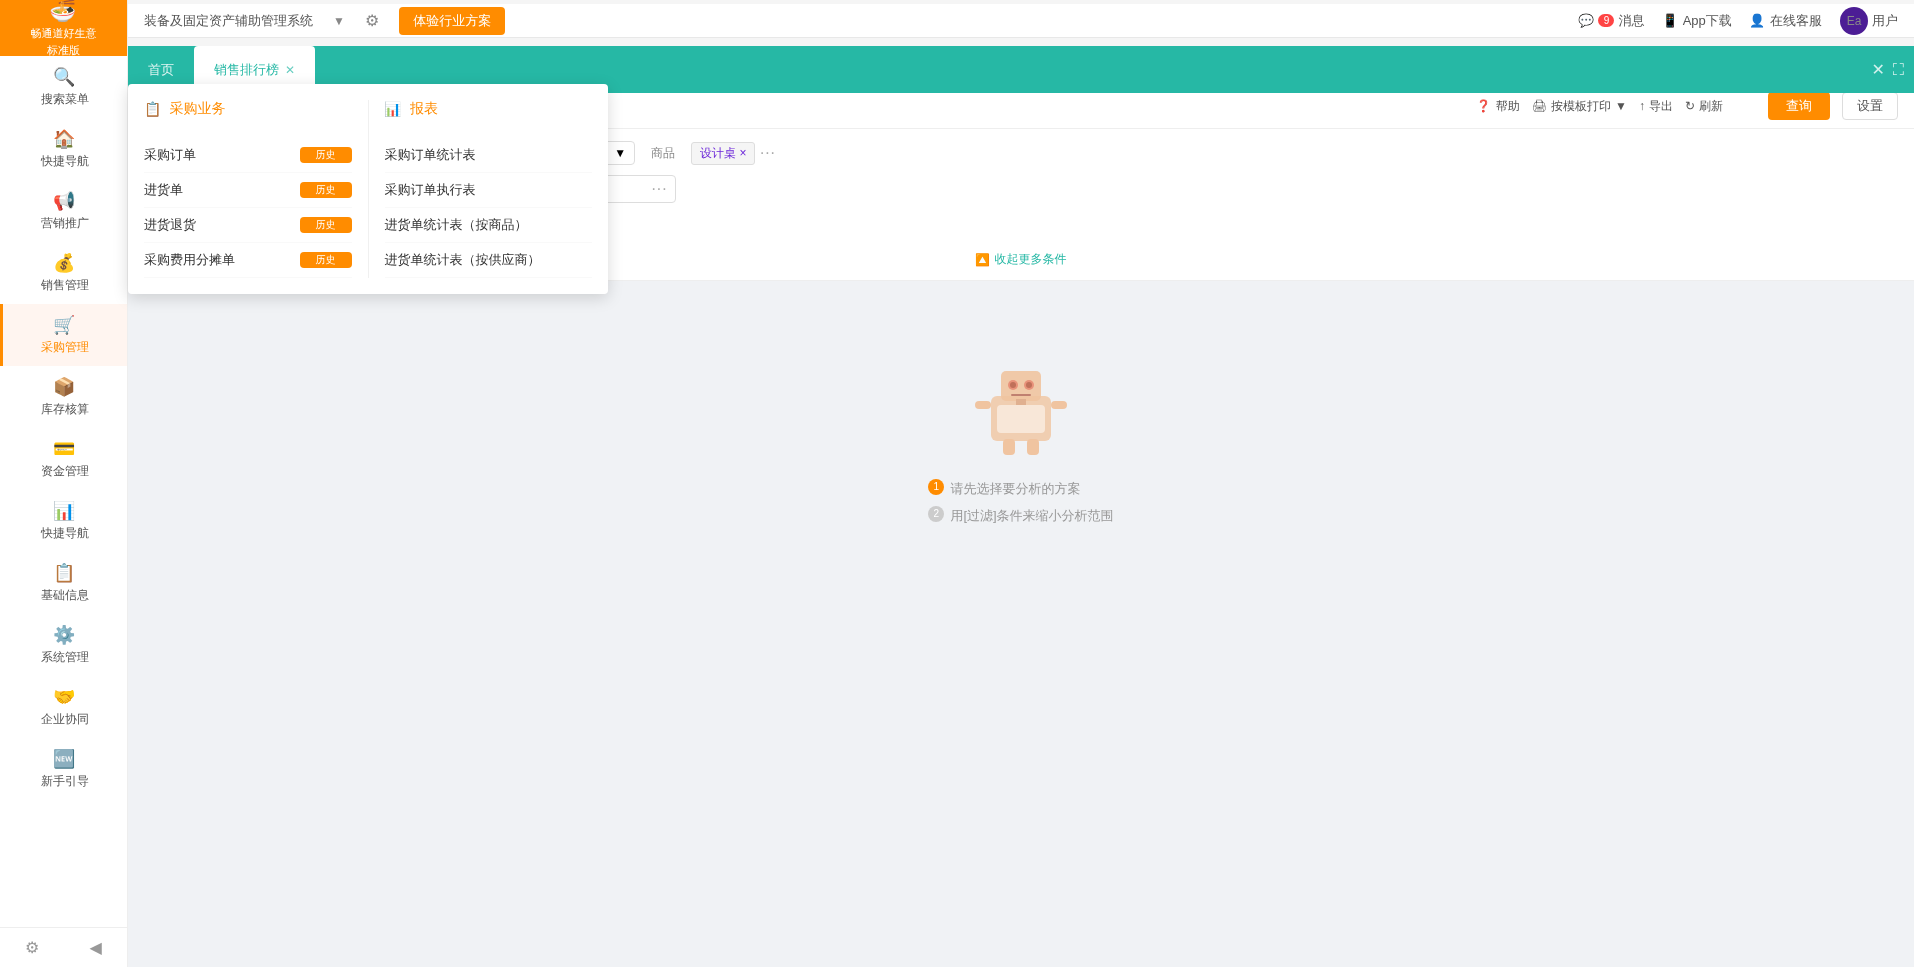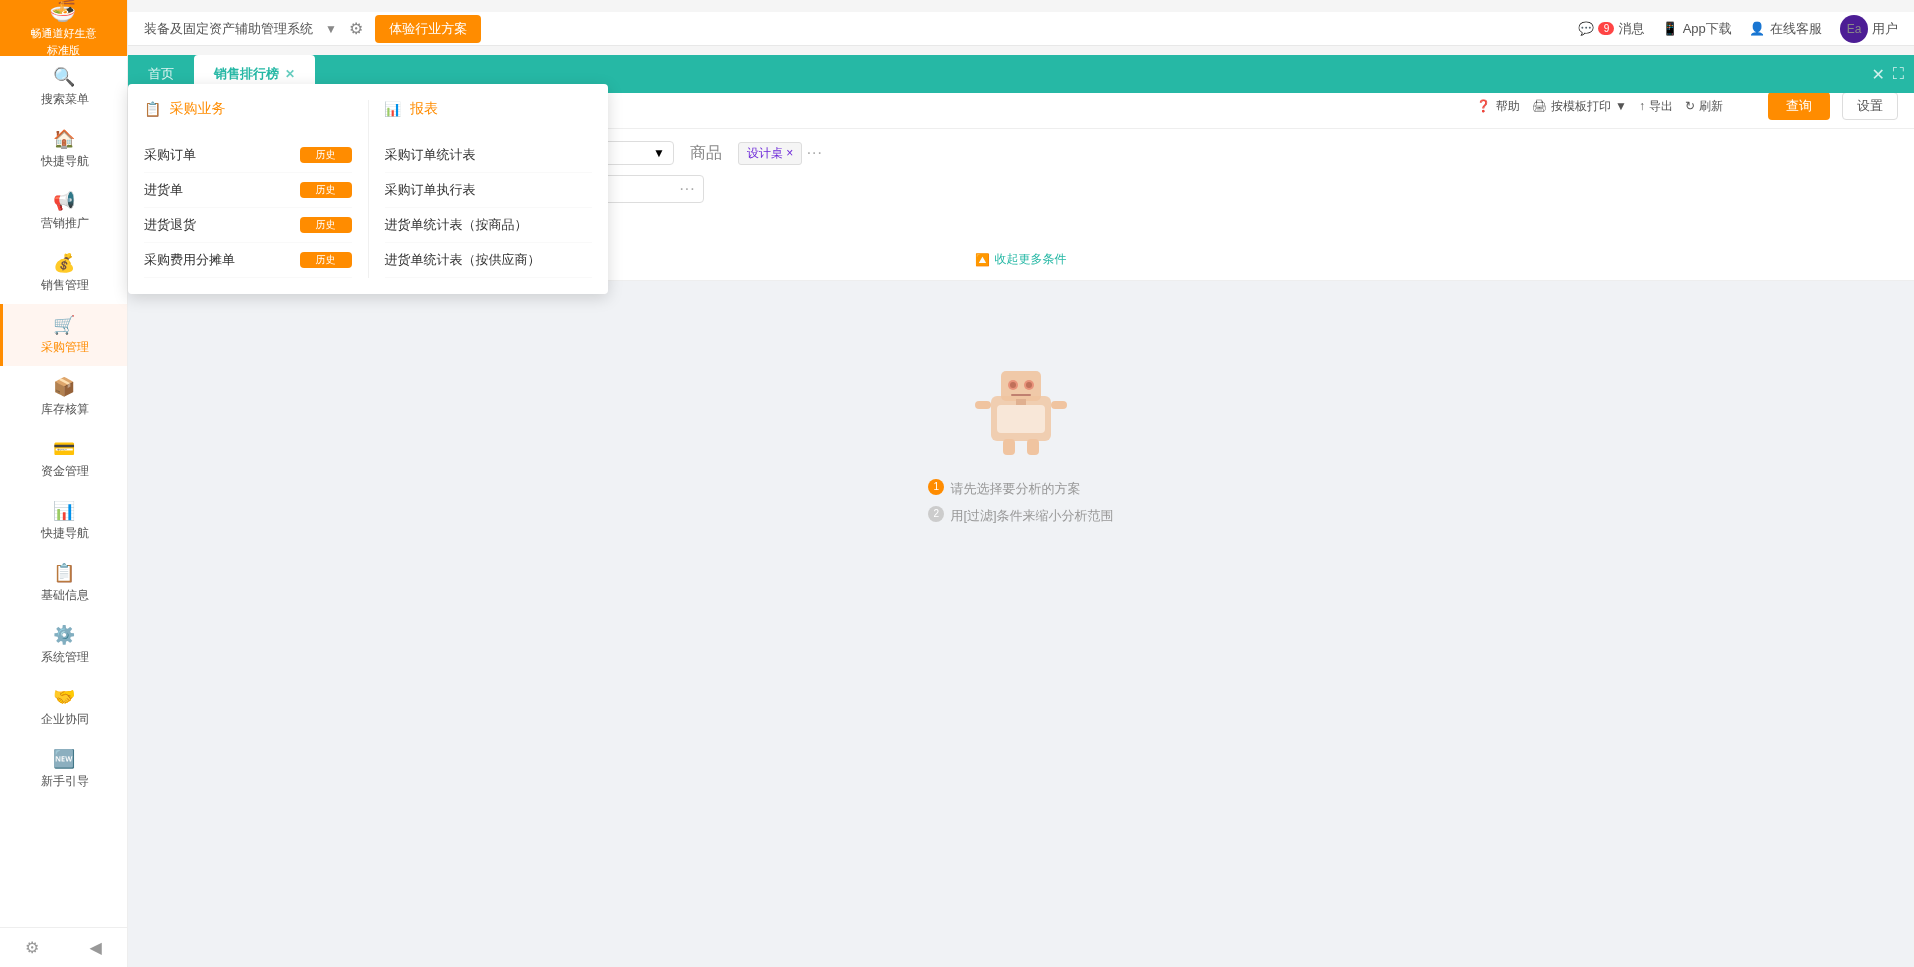--- a/index.html
+++ b/index.html
@@ -24,23 +24,23 @@
     .sidebar-item.active { background: #fff5f0; color: #ff8c00; border-left: 3px solid #ff8c00; }
     .sidebar-item .icon { font-size: 18px; }
     .sidebar-bottom {
       margin-top: auto; padding: 10px 0; border-top: 1px solid #eee;
       display: flex; align-items: center; justify-content: space-around;
     }
     .sidebar-bottom-icon { font-size: 16px; color: #999; cursor: pointer; }
 
     
     .header {
-      position: fixed; left: 128px; top: 12px; right: 0; height: 34px;
+      position: fixed; left: 128px; top: 4px; right: 0; height: 34px;
       background: #fff; border-bottom: 1px solid #e8e8e8; z-index: 99;
-      display: flex; align-items: center; padding: 0 16px; gap: 12px;
+      display: flex; align-items: center; padding: 0 16px; gap: 20px;
     }
     .header-system-name { font-size: 13px; color: #555; }
     .header-dropdown { font-size: 12px; color: #888; cursor: pointer; }
     .header-settings-icon { font-size: 16px; color: #888; cursor: pointer; }
     .header-btn-industry {
       background: #ff8c00; color: white; border: none; border-radius: 4px;
       padding: 5px 14px; font-size: 13px; cursor: pointer;
     }
     .header-right {
       display: flex; align-items: center; gap: 18px; margin-left: auto;
@@ -50,28 +50,28 @@
       background: #ff4444; color: white; border-radius: 10px; font-size: 10px;
       padding: 1px 5px; min-width: 16px; text-align: center;
     }
     .user-avatar {
       width: 28px; height: 28px; border-radius: 50%; background: #4c1d95;
       display: flex; align-items: center; justify-content: center; font-size: 12px; color: #888;
     }
 
     
     .tabbar {
-      position: fixed; left: 128px; top: 55px; right: 0; height: 38px;
+      position: fixed; left: 128px; top: 46px; right: 0; height: 47px;
       background: #26b8a5; display: flex; align-items: stretch; z-index: 98;
     }
     .tab {
       padding: 0 20px; display: flex; align-items: center; gap: 6px;
       font-size: 13px; color: rgba(255,255,255,0.85); cursor: pointer; white-space: nowrap;
     }
-    .tab.active { background: #fff; color: #26b8a5; border-radius: 4px 4px 0 0; font-weight: bold; }
+    .tab.active { background: #fff; color: #26b8a5; border-radius: 4px 4px 0 0; }
     .tab-close { font-size: 12px; opacity: 0.7; }
     .tabbar-right {
       margin-left: auto; display: flex; align-items: center; padding-right: 10px; gap: 8px;
     }
     .tabbar-right-icon { color: rgba(255,255,255,0.8); font-size: 16px; cursor: pointer; }
 
     
     .main {
       position: fixed; left: 128px; top: 84px; right: 0; bottom: 0;
       background: #f0f2f5; overflow: hidden;
@@ -93,21 +93,21 @@
     .toolbar-btn-secondary {
       border: 1px solid #ddd; background: white; color: #555; border-radius: 4px;
       padding: 4px 14px; font-size: 13px; cursor: pointer;
     }
 
     
     .filter-area {
       background: #fff; padding: 12px 16px; border-bottom: 1px solid #eee;
     }
     .filter-row { display: flex; align-items: center; gap: 16px; margin-bottom: 10px; }
-    .filter-label { font-size: 16px; color: #888; white-space: nowrap; }
+    .filter-label { font-size: 12px; color: #888; white-space: nowrap; }
     .filter-tag {
       background: #f5f5f5; border: 1px solid #ddd; border-radius: 3px;
       padding: 2px 8px; font-size: 12px; color: #6d28d9; display: flex; align-items: center; gap: 4px;
     }
     .filter-select {
       border: 1px solid #ddd; border-radius: 4px; padding: 4px 8px; font-size: 12px;
       background: white; min-width: 120px; display: flex; align-items: center; justify-content: space-between;
     }
     .filter-dots { color: #aaa; font-size: 16px; cursor: pointer; }
     .collapse-btn {

